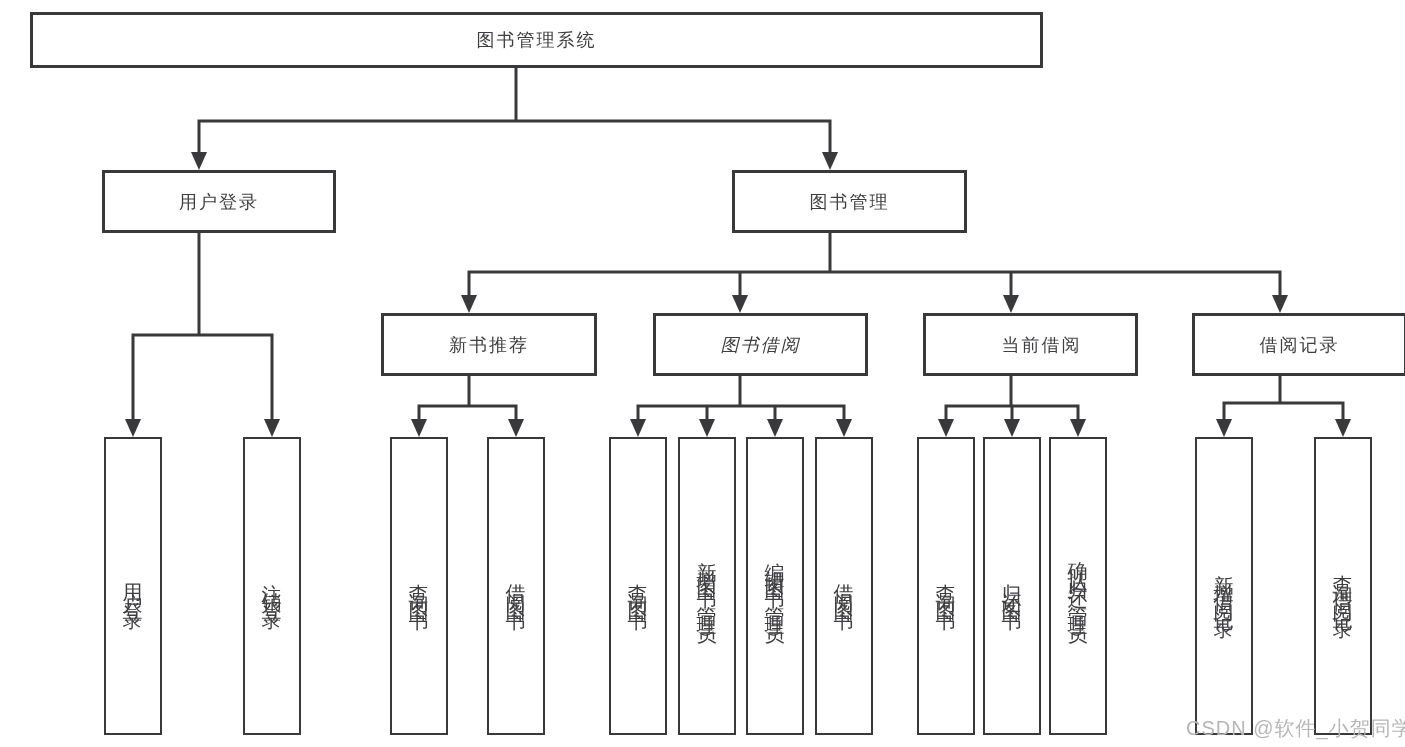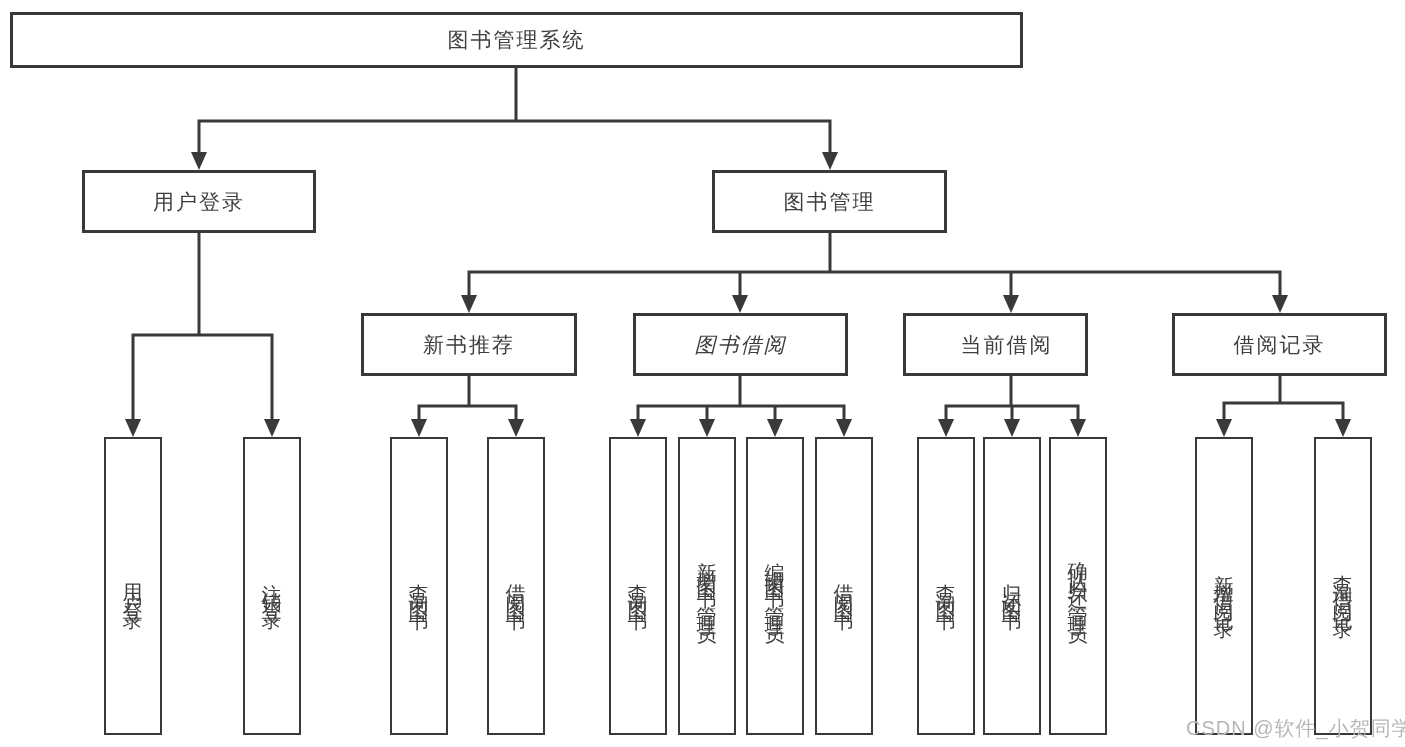--- a/index.html
+++ b/index.html
@@ -17,22 +17,23 @@
   }
   .wires{position:absolute;left:0;top:0;z-index:1;}
   .wires path{stroke:var(--line);stroke-width:3;fill:none;}
   .wires polygon{fill:var(--line);stroke:none;}
   .hbox{
     position:absolute;z-index:2;
     box-sizing:border-box;
     border:3px solid var(--line);
     background:#fff;
     display:flex;align-items:center;justify-content:center;
-    font-size:21px;letter-spacing:2px;color:var(--text);
+    font-size:18px;letter-spacing:2px;color:var(--text);
     white-space:nowrap;
+    margin-left:20px;
   }
   .vbox{
     position:absolute;z-index:2;top:437px;width:58px;height:298px;
     box-sizing:border-box;
     border:2.5px solid var(--line);
     background:#fff;
     writing-mode:vertical-rl;
     display:flex;align-items:center;justify-content:center;
     font-size:20px;letter-spacing:9px;color:var(--text);
     line-height:1;
@@ -98,21 +99,21 @@
     <polygon points="1335,419 1351,419 1343,437"></polygon>
   </svg>
 
   <div class="hbox" style="left:10px;top:12px;width:1013px;height:56px;">图书管理系统</div>
 
   <div class="hbox" style="left:82px;top:170px;width:234px;height:63px;">用户登录</div>
   <div class="hbox" style="left:712px;top:170px;width:235px;height:63px;">图书管理</div>
 
   <div class="hbox" style="left:361px;top:313px;width:216px;height:63px;">新书推荐</div>
   <div class="hbox" style="left:633px;top:313px;width:215px;height:63px;font-style:italic;">图书借阅</div>
-  <div class="hbox" style="left:903px;top:313px;width:185px;height:63px;padding-left:22px;">当前借阅</div>
+  <div class="hbox" style="left:903px;top:313px;width:215px;height:63px;padding-left:22px;">当前借阅</div>
   <div class="hbox" style="left:1172px;top:313px;width:215px;height:63px;">借阅记录</div>
 
   <div class="vbox" style="left:104px;">用户登录</div>
   <div class="vbox" style="left:243px;">注销登录</div>
 
   <div class="vbox" style="left:390px;">查询图书</div>
   <div class="vbox" style="left:487px;">借阅图书</div>
 
   <div class="vbox" style="left:609px;">查询图书</div>
   <div class="vbox" style="left:678px;">新增图书（管理员）</div>

